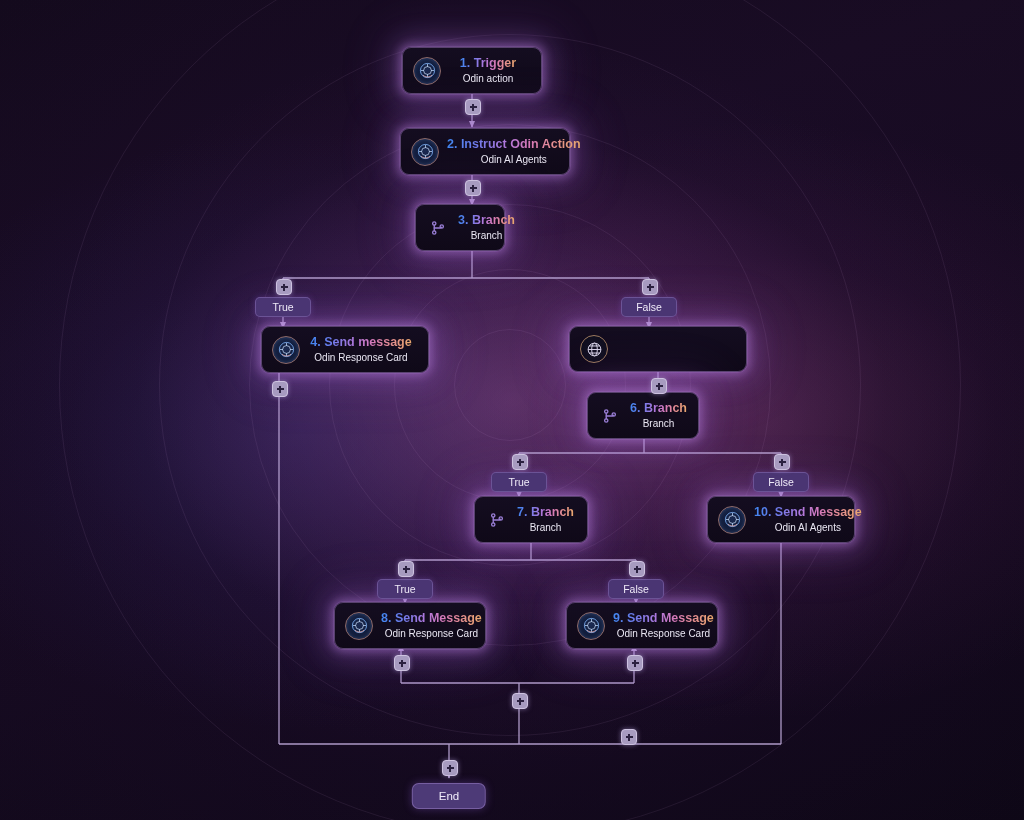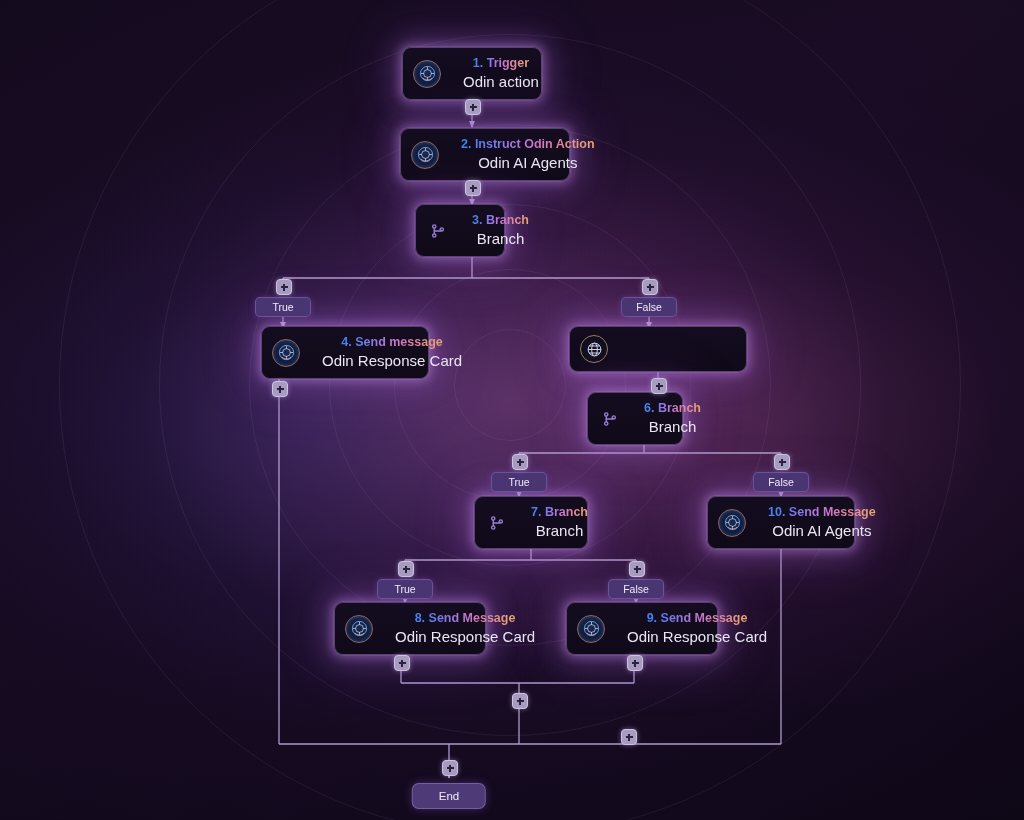--- a/index.html
+++ b/index.html
@@ -42,21 +42,21 @@
     width: 1024px; height: 820px;
     pointer-events: none;
   }
 
   
   .node {
     position: absolute;
     box-sizing: border-box;
     display: flex;
     align-items: center;
-    gap: 22px;
+    gap: 8px;
     padding: 8px 14px 8px 10px;
     background: linear-gradient(180deg, #140d20 0%, #0f0918 100%);
     border: 1px solid rgba(196,150,235,0.40);
     border-radius: 9px;
     box-shadow:
       0 0 0 1px rgba(190,140,230,0.14),
       0 0 10px 3px rgba(196,140,235,0.38),
       0 0 26px 8px rgba(170,110,220,0.26),
       0 0 48px 18px rgba(150,90,200,0.14);
   }
@@ -72,21 +72,21 @@
     font-size: 12.5px;
     font-weight: bold;
     white-space: nowrap;
     background-image: linear-gradient(95deg, #3f86f0 0%, #6f7bea 22%, #b178dd 44%, #d77ab8 62%, #e58e8e 80%, #e8a96a 100%);
     -webkit-background-clip: text;
     background-clip: text;
     color: transparent;
     -webkit-text-fill-color: transparent;
   }
   .node-sub {
-    font-size: 15px;
+    font-size: 10px;
     color: #e9e6f2;
     white-space: nowrap;
     margin-top: 1px;
   }
 
   
   .node-icon {
     width: 26px;
     height: 26px;
     flex: 0 0 26px;
@@ -295,21 +295,21 @@
   <div class="node" style="left:569px;top:326px;width:178px;">
     <span class="node-icon globe-icon">
       <svg width="17" height="17" viewBox="0 0 24 24" fill="none" stroke="#d8d3e8" stroke-width="1.4">
         <circle cx="12" cy="12" r="9"></circle>
         <ellipse cx="12" cy="12" rx="4" ry="9"></ellipse>
         <path d="M3 12 L21 12 M4.6 7 L19.4 7 M4.6 17 L19.4 17"></path>
       </svg>
     </span>
   </div>
 
-  <div class="node" style="left:587px;top:392px;width:96px;">
+  <div class="node" style="left:587px;top:392px;width:112px;">
     <span class="branch-icon-wrap">
       <svg width="18" height="18" viewBox="0 0 24 24" fill="none" stroke="#9a7fd6" stroke-width="1.8" stroke-linecap="round">
         <circle cx="7" cy="6" r="2.2"></circle>
         <circle cx="7" cy="18" r="2.2"></circle>
         <circle cx="17" cy="10" r="2.2"></circle>
         <path d="M7 8.2 L7 15.8"></path>
         <path d="M7 12 L14.8 12 A2 2 0 0 0 16.6 11"></path>
       </svg>
     </span>
     <span class="node-text">

